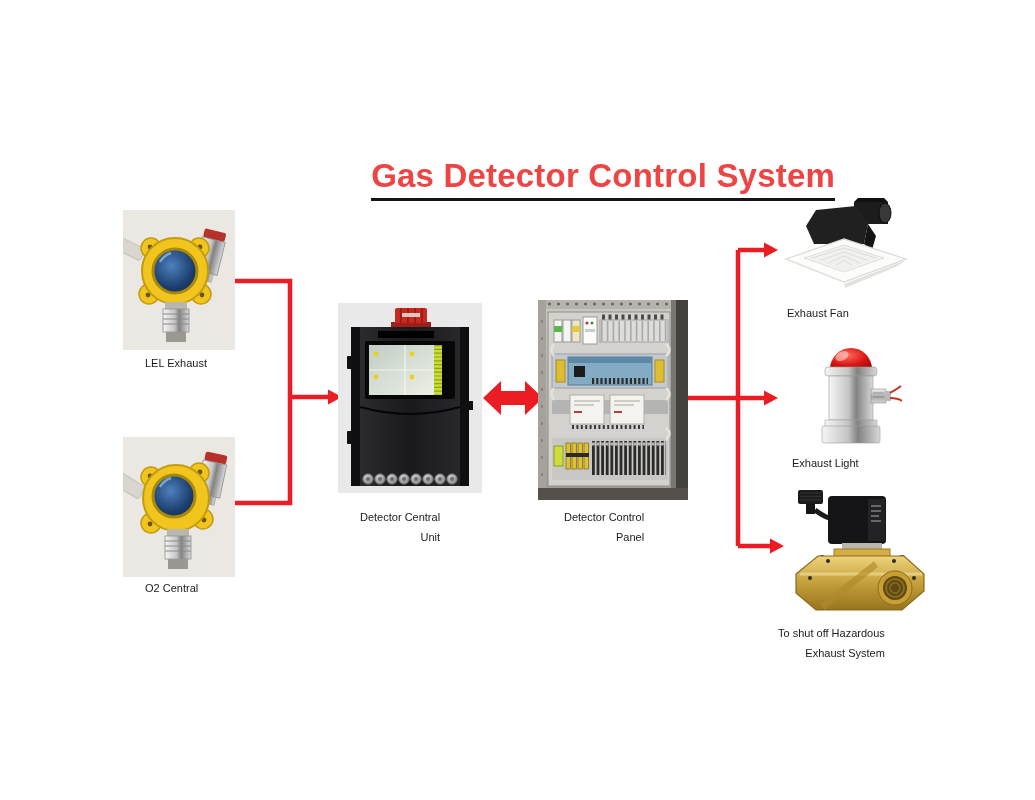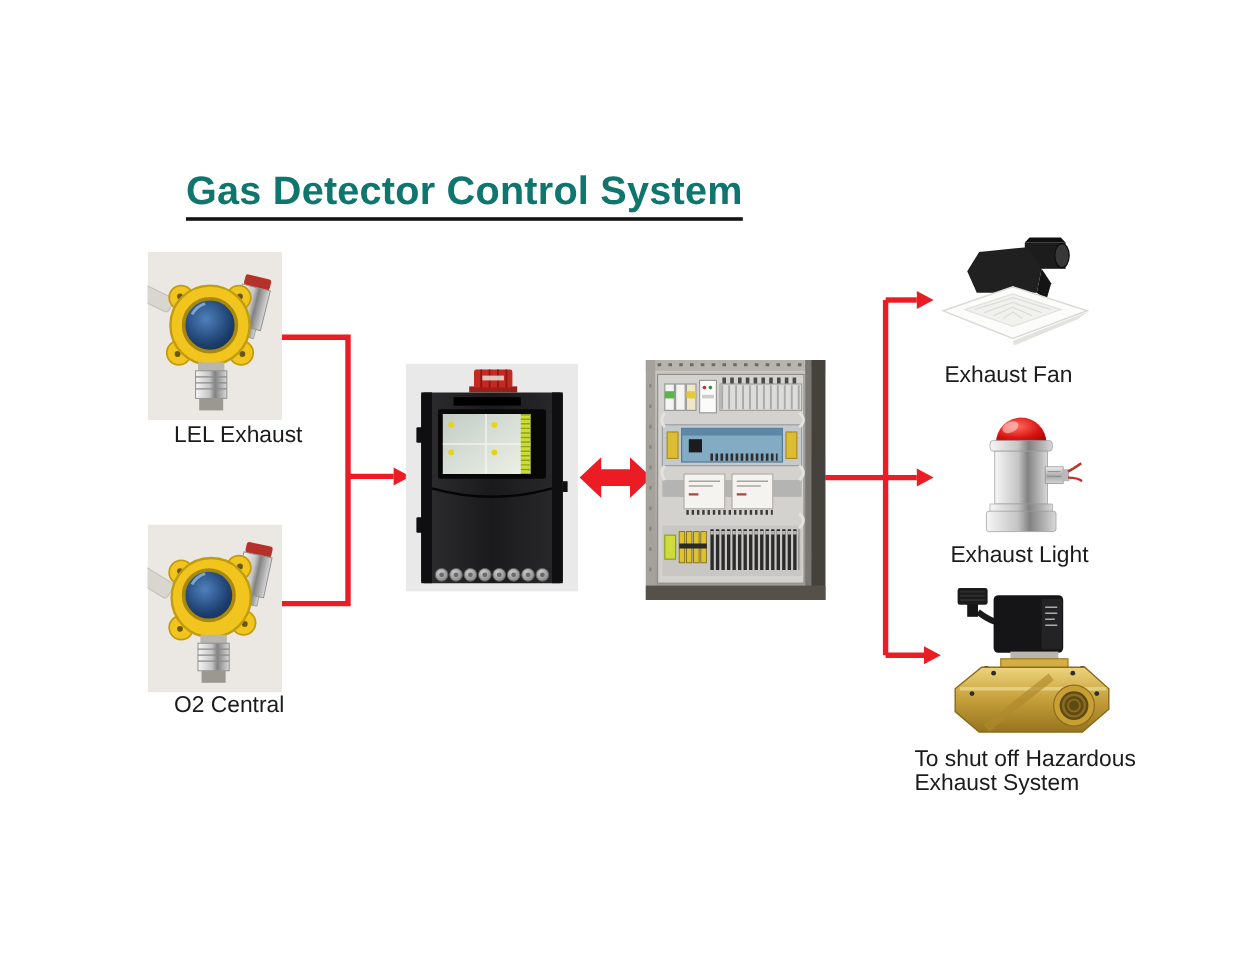--- a/index.html
+++ b/index.html
@@ -1,31 +1,31 @@
 <!DOCTYPE html>
 <html style="--arrow-red: #EC1C24; --detector-yellow: #F1C51E; --alarm-red: #C62822; --brass: #C89F35; --text: #1B1B1B;"><head>
 <meta charset="utf-8">
 <style>
   * { margin:0; padding:0; box-sizing:border-box; }
   html,body { background:#ffffff; }
   body { font-family:"Liberation Sans", sans-serif; color:var(--text,#1b1b1b); }
   .canvas { position:relative; width:1035px; height:800px; background:#fff; overflow:hidden; }
 
-  .title { position:absolute; left:155px; top:140px; width:680px; text-align:left;
-           font-size:33px; font-weight:bold; color:#0f766e; letter-spacing:0.2px; }
+  .title { position:absolute; left:155px; top:157px; width:680px; text-align:right;
+           font-size:33px; font-weight:bold; color:#ef4444; letter-spacing:0.2px; }
   .title .u { display:inline-block; border-bottom:3px solid #141414; padding-bottom:3px; }
 
   .connectors { position:absolute; left:0; top:0; width:1035px; height:800px; pointer-events:none; }
   .stroke  { stroke:var(--arrow-red,#EC1C24); stroke-width:4.5; fill:none; }
   .fillred { fill:var(--arrow-red,#EC1C24); }
 
   .node  { position:absolute; }
   .node svg { width:100%; height:100%; display:block; }
 
-  .label { position:absolute; font-size:19px; line-height:20px; color:var(--text,#1b1b1b); white-space:nowrap; }
+  .label { position:absolute; font-size:11px; line-height:20px; color:var(--text,#1b1b1b); white-space:nowrap;text-align:right; }
   .indent { padding-left:5px; }
 
   .det-yellow { fill:var(--detector-yellow,#F1C51E); }
   .alarm-red  { fill:var(--alarm-red,#C62822); }
 </style>
 </head>
 <body>
 
 <div class="canvas">
 
@@ -213,20 +213,24 @@
             <circle cx="54" cy="176" r="2"></circle>
           <circle cx="66" cy="176" r="2"></circle>
             <circle cx="78" cy="176" r="2"></circle>
             <circle cx="90" cy="176" r="2"></circle>
           <circle cx="102" cy="176" r="2"></circle>
             <circle cx="114" cy="176" r="2"></circle>
         </g>
       </g>
     </svg>
   </figure>
+  <div class="label" style="left:360px;top:507px">
+    <div>Detector Central</div>
+    <div>Unit</div>
+  </div>
 
   <figure class="node" style="left:538px;top:300px;width:150px;height:200px">
     <svg viewBox="0 0 150 200">
       <rect width="150" height="200" fill="url(#metal)"></rect>
       <rect x="0" y="0" width="150" height="9" fill="#b7b4ae"></rect>
       <line x1="10" y1="4" x2="140" y2="4" stroke="#6e6b66" stroke-width="2.5" stroke-dasharray="3 6"></line>
       <rect x="0" y="0" width="8" height="200" fill="#a5a29c"></rect>
       <line x1="4" y1="20" x2="4" y2="185" stroke="#87847e" stroke-width="2" stroke-dasharray="3 14"></line>
       <rect x="138" y="0" width="12" height="200" fill="#45413c"></rect>
       <rect x="133" y="0" width="5" height="200" fill="#7a7671"></rect>
@@ -274,20 +278,24 @@
           <rect x="40" y="143" width="4.6" height="26"></rect>
             <rect x="46" y="143" width="4.6" height="26"></rect>
         </g>
         <line x1="28" y1="155" x2="51" y2="155" stroke="#2a2a28" stroke-width="4"></line>
         <line x1="54" y1="158" x2="128" y2="158" stroke="#2b2b2a" stroke-width="34" stroke-dasharray="2.8 1.8"></line>
         <line x1="54" y1="144" x2="128" y2="144" stroke="#b9b9b6" stroke-width="3" stroke-dasharray="2.8 1.8"></line>
       </g>
       <path d="M128 44 q7 6 0 12 M16 44 q-5 6 0 12 M128 88 q7 6 0 12 M16 88 q-5 6 0 12 M128 128 q7 5 0 12" stroke="#e4e2dd" stroke-width="2.5" fill="none"></path>
     </svg>
   </figure>
+  <div class="label" style="left:564px;top:507px">
+    <div>Detector Control</div>
+    <div class="indent">Panel</div>
+  </div>
 
   <figure class="node" style="left:778px;top:196px;width:135px;height:100px">
     <svg viewBox="0 0 135 100">
       <g>
         <rect x="76" y="6" width="34" height="22" fill="#1c1c1c"></rect>
         <ellipse cx="107" cy="17" rx="6" ry="10" fill="#383838" stroke="#0e0e0e"></ellipse>
         <path d="M76 6 h34 l-4 -4 h-26 z" fill="#101010"></path>
       </g>
       <polygon points="38,14 78,10 90,28 86,48 36,48 28,30" fill="#202020"></polygon>
       <polygon points="86,48 90,28 98,40 94,54" fill="#141414"></polygon>
@@ -340,18 +348,18 @@
         <circle cx="113" cy="100" r="12" fill="#5f4a12"></circle>
         <circle cx="113" cy="100" r="9" fill="none" stroke="#8a6d22" stroke-width="2"></circle>
         <circle cx="113" cy="100" r="5" fill="none" stroke="#8a6d22" stroke-width="1.5"></circle>
       </g>
       <circle cx="46" cy="73" r="2" fill="#2c2c2c"></circle>
         <circle cx="112" cy="73" r="2" fill="#2c2c2c"></circle>
       <circle cx="28" cy="90" r="2" fill="#2c2c2c"></circle>
         <circle cx="132" cy="90" r="2" fill="#2c2c2c"></circle>
     </svg>
   </figure>
-  <div class="label" style="left:762px;top:623px">
+  <div class="label" style="left:778px;top:623px">
     <div>To shut off Hazardous</div>
     <div>Exhaust System</div>
   </div>
 
 </div>
 
 </body></html>

